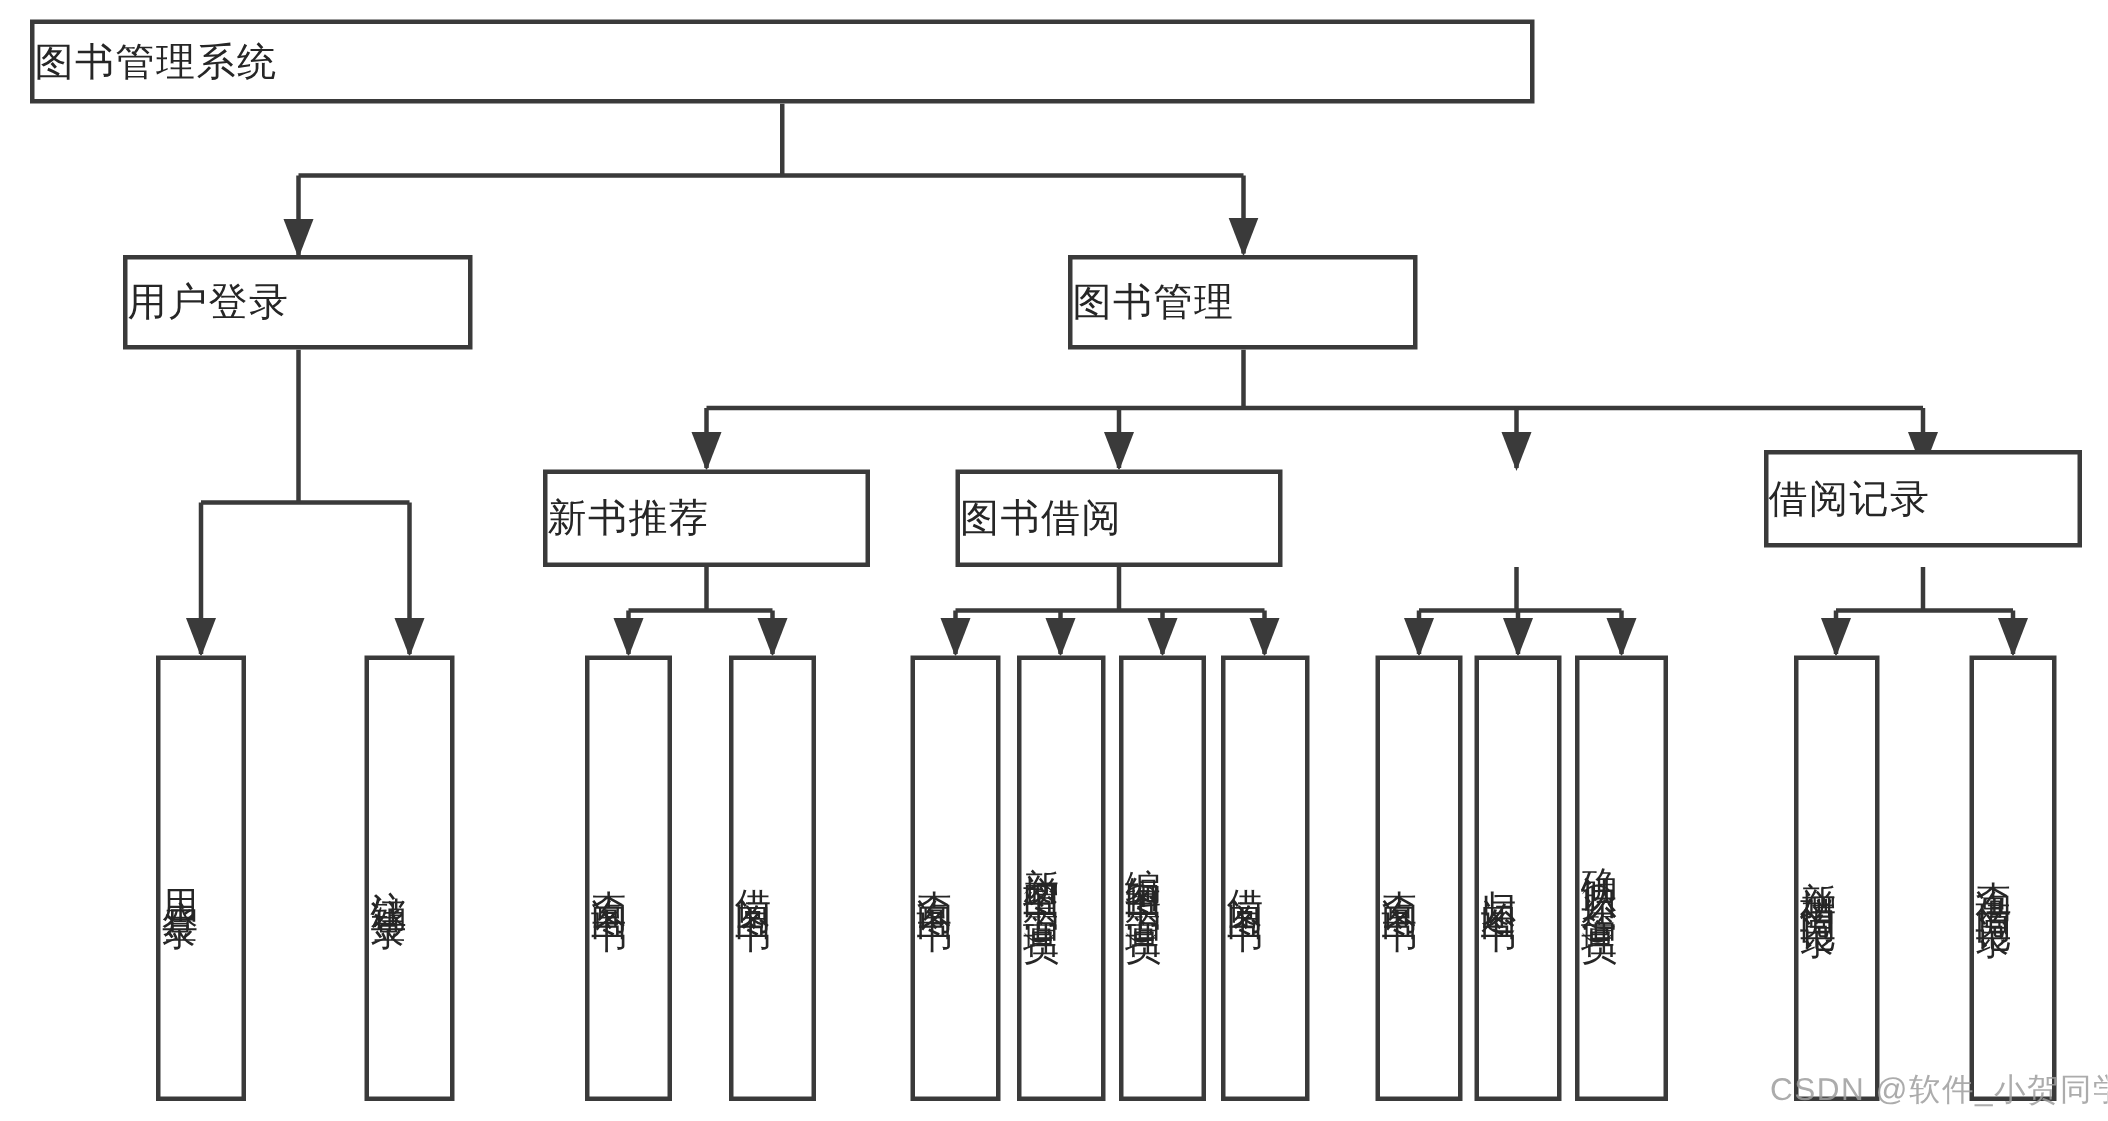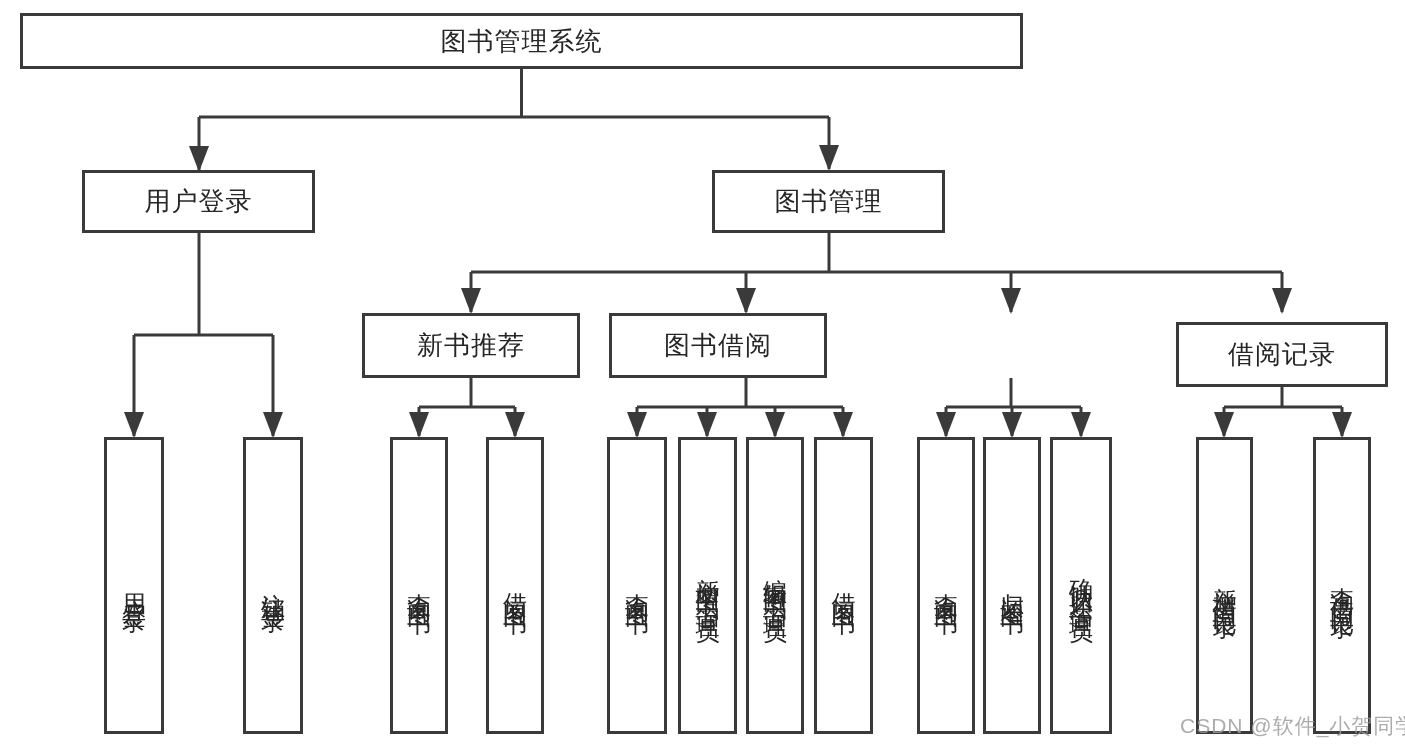--- a/index.html
+++ b/index.html
@@ -31,21 +31,20 @@
     stroke-width:3;
   }
   .ah{fill:var(--line);}
   .node{
     position:absolute;
     box-sizing:border-box;
     border:3px solid var(--line);
     background:#fff;
     display:flex;
     align-items:center;
-    justify-content:center;
     color:var(--text);
   }
   .node.h .lbl{
     font-size:26px;
     letter-spacing:1px;
     white-space:nowrap;
   }
   .node.v .lbl{
     writing-mode:vertical-rl;
     font-size:24px;
@@ -130,24 +129,24 @@
   <div class="node h" style="left:82px;top:170px;width:233px;height:63px">
     <span class="lbl">用户登录</span>
   </div>
   <div class="node h" style="left:712px;top:170px;width:233px;height:63px">
     <span class="lbl">图书管理</span>
   </div>
 
   <div class="node h" style="left:362px;top:313px;width:218px;height:65px">
     <span class="lbl">新书推荐</span>
   </div>
-  <div class="node h" style="left:609px;top:313px;width:218px;height:65px">
+  <div class="node h" style="left:637px;top:313px;width:218px;height:65px">
     <span class="lbl">图书借阅</span>
   </div>
-  <div class="node h" style="left:1176px;top:322px;width:212px;height:65px">
+  <div class="node h" style="left:1176px;top:300px;width:212px;height:65px">
     <span class="lbl">借阅记录</span>
   </div>
 
   <div class="node v" style="left:104px;top:437px;width:60px;height:297px">
     <span class="lbl">用户登录</span>
   </div>
   <div class="node v" style="left:243px;top:437px;width:60px;height:297px">
     <span class="lbl">注销登录</span>
   </div>
 

